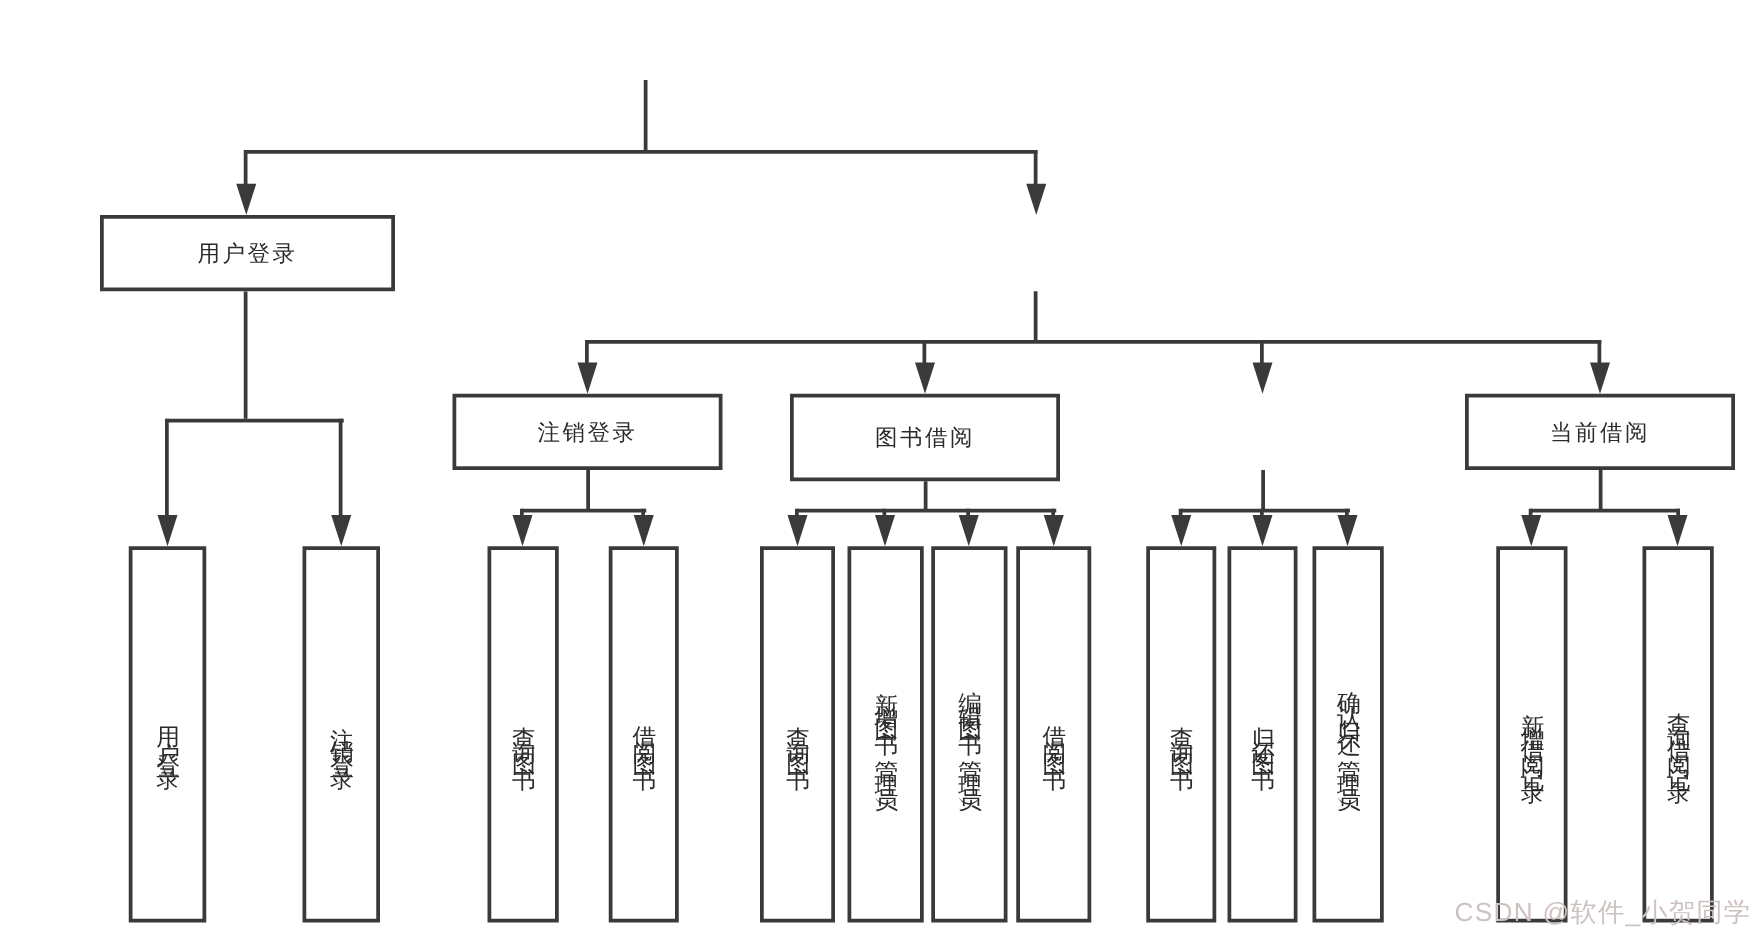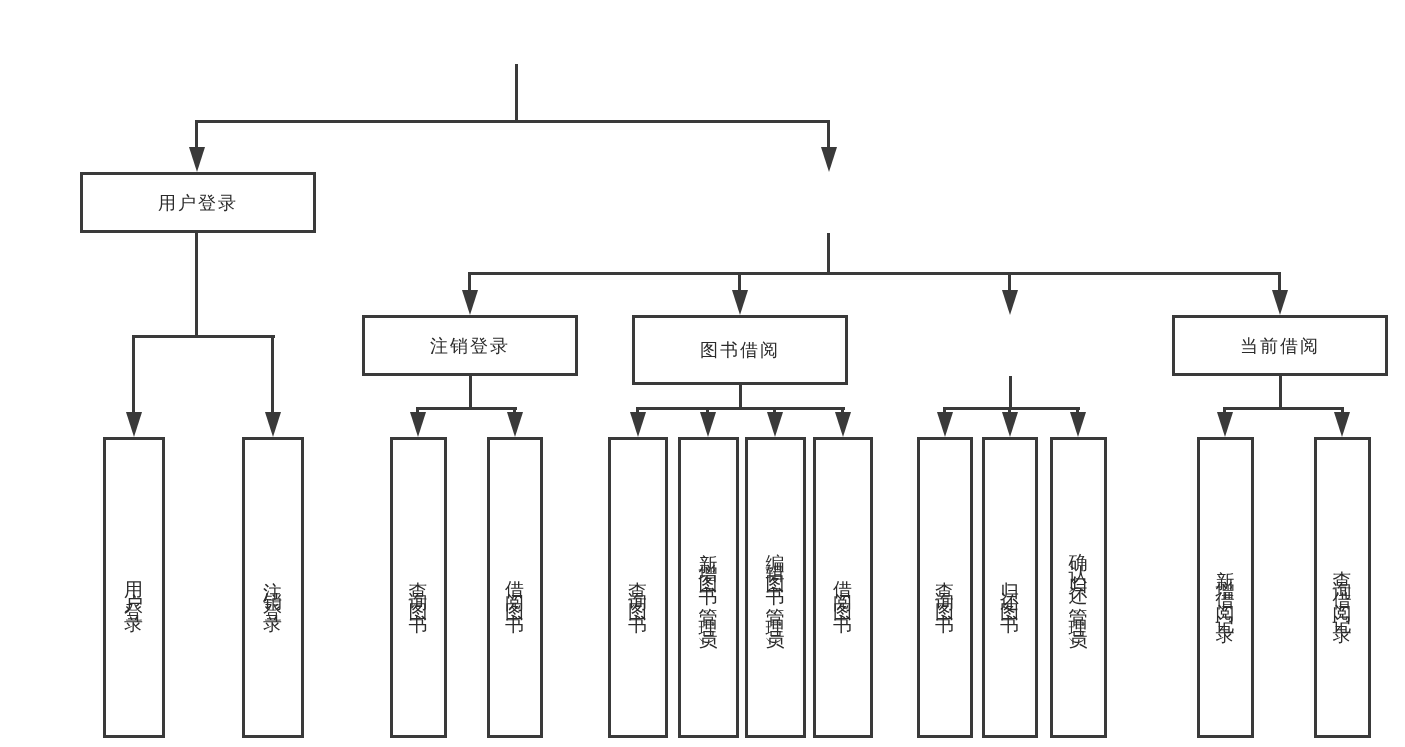--- a/index.html
+++ b/index.html
@@ -183,14 +183,15 @@
   <div class="arrow" style="left:1002px;top:412px"></div>
   <div class="arrow" style="left:1070px;top:412px"></div>
 
   <div class="vline" style="left:1279px;top:376px;height:33px"></div>
   <div class="hline" style="left:1224px;top:407px;width:120px"></div>
   <div class="vline" style="left:1223px;top:407px;height:8px"></div>
   <div class="vline" style="left:1341px;top:407px;height:8px"></div>
   <div class="arrow" style="left:1217px;top:412px"></div>
   <div class="arrow" style="left:1334px;top:412px"></div>
 
+  <div class="watermark">CSDN @软件_小贺同学</div>
 
 </div>
 
 </body></html>

